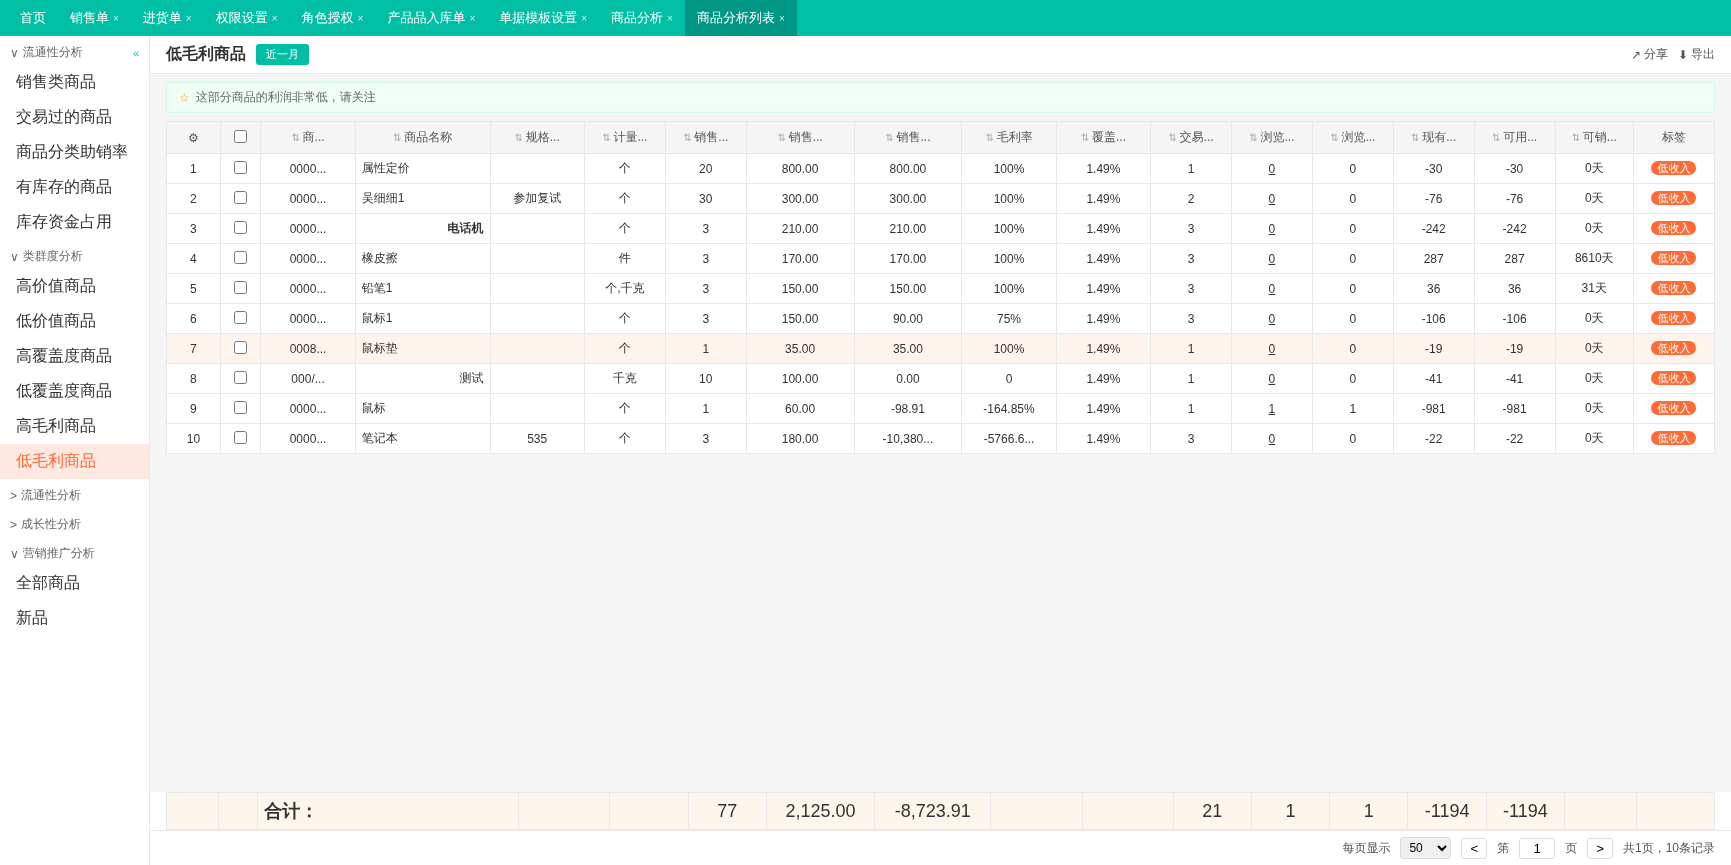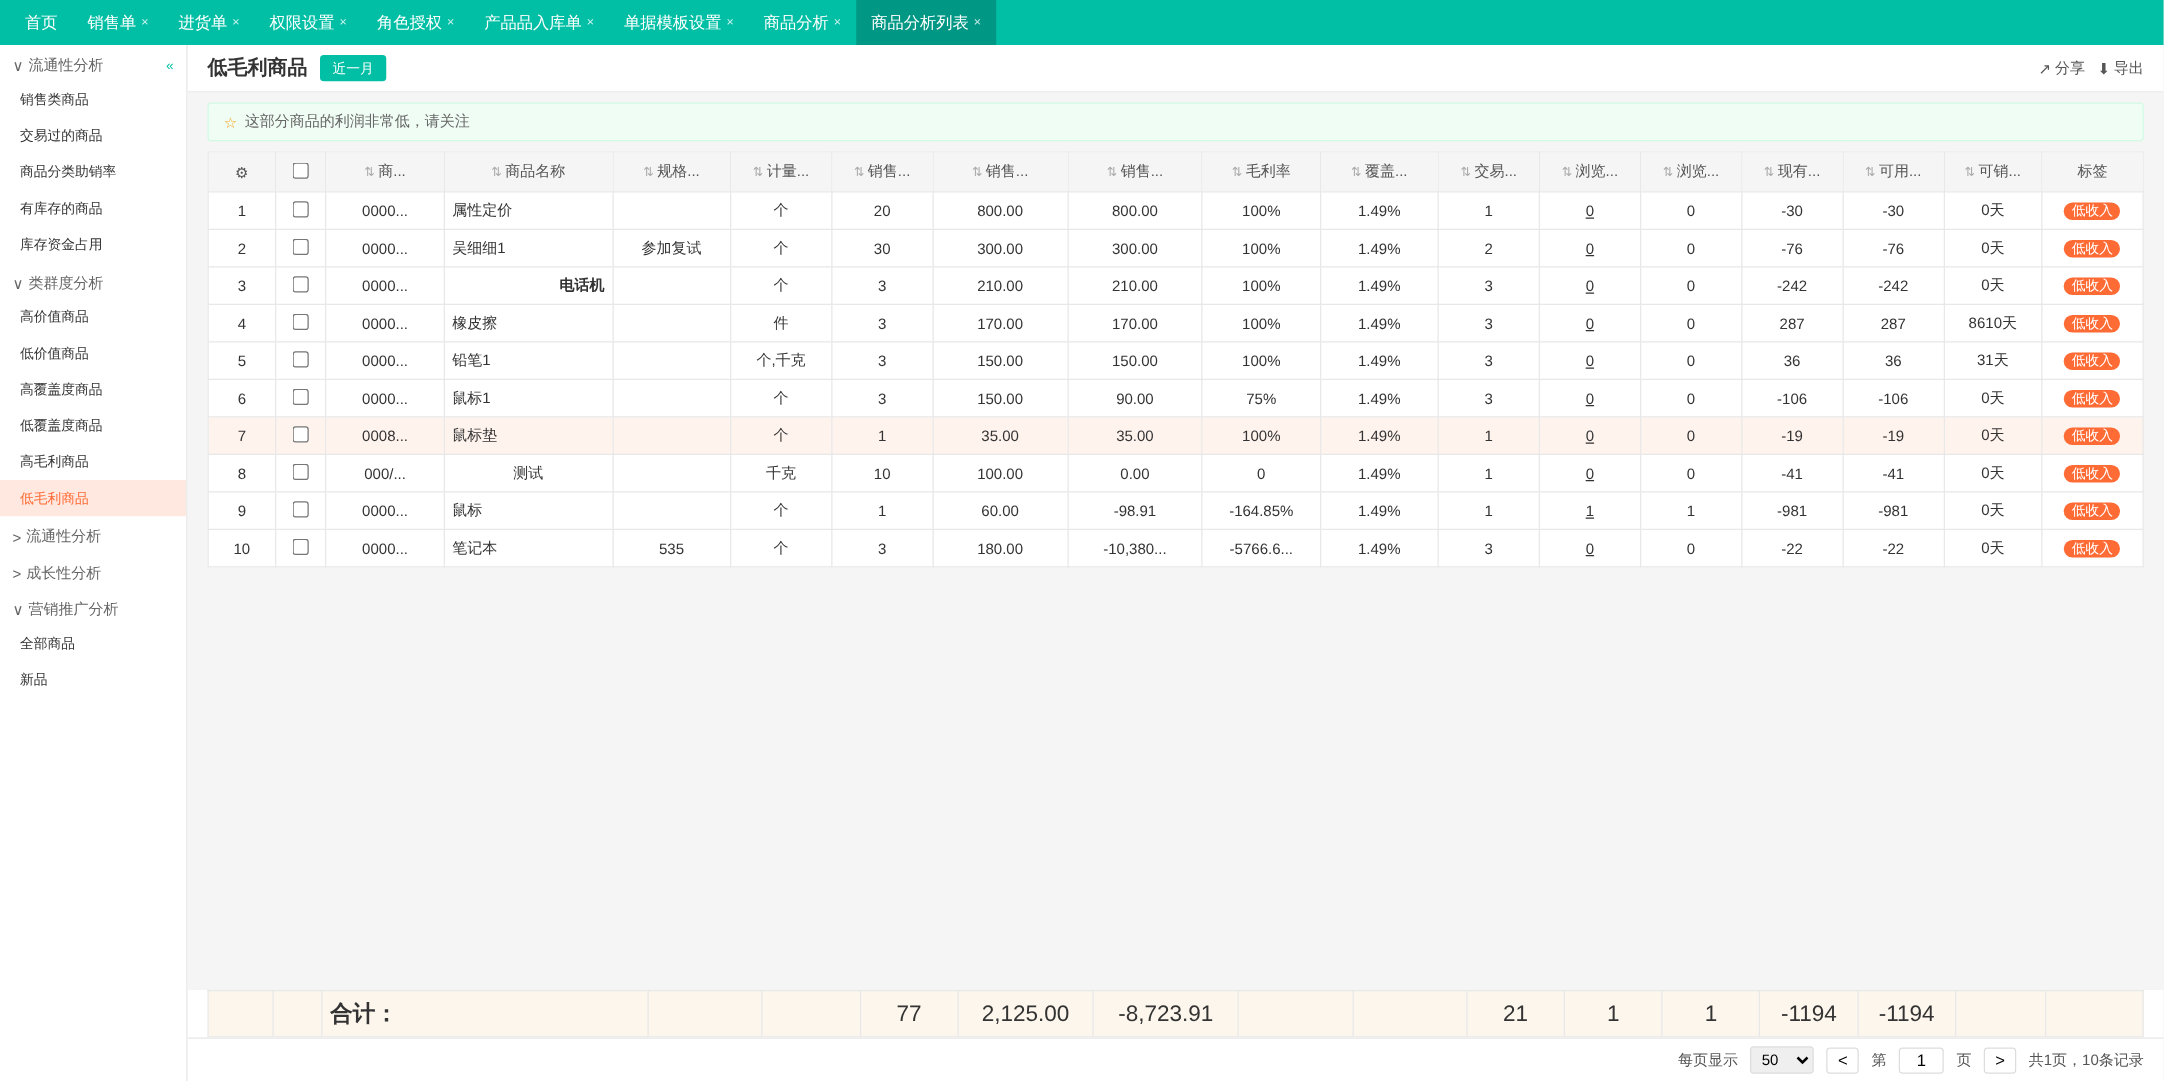--- a/index.html
+++ b/index.html
@@ -49,21 +49,21 @@
       color: #666;
       font-size: 12px;
       display: flex;
       align-items: center;
       gap: 4px;
     }
     .sidebar-item {
       padding: 7px 16px;
       cursor: pointer;
       color: #333;
-      font-size: 11px;
+      font-size: 16px;
       white-space: nowrap;
     }
     .sidebar-item.active { background: #ffe8e0; color: #ff6b35; }
 
     
     .content {
       flex: 1;
       display: flex;
       flex-direction: column;
       overflow: hidden;
@@ -486,21 +486,21 @@
     <td class="col-num">0</td>
     <td class="col-num">-19</td>
     <td class="col-num">-19</td>
     <td class="col-days text-orange">0天</td>
     <td class="col-tag"><span class="tag-badge">低收入</span></td>
   </tr>
             <tr>
     <td class="col-seq">8</td>
     <td class="col-check"><input type="checkbox" style=""></td>
     <td class="col-code">000/...</td>
-    <td class="col-name" style="text-align:center;">测试</td>
+    <td class="col-name" style="text-align:right;">测试</td>
     <td class="col-spec"></td>
     <td class="col-unit">千克</td>
     <td class="col-num">10</td>
     <td class="col-price">100.00</td>
     <td class="col-price text-red">0.00</td>
     <td class="col-rate text-red">0</td>
     <td class="col-rate">1.49%</td>
     <td class="col-num">1</td>
     <td class="col-num"><span class="underline-link">0</span></td>
     <td class="col-num">0</td>

